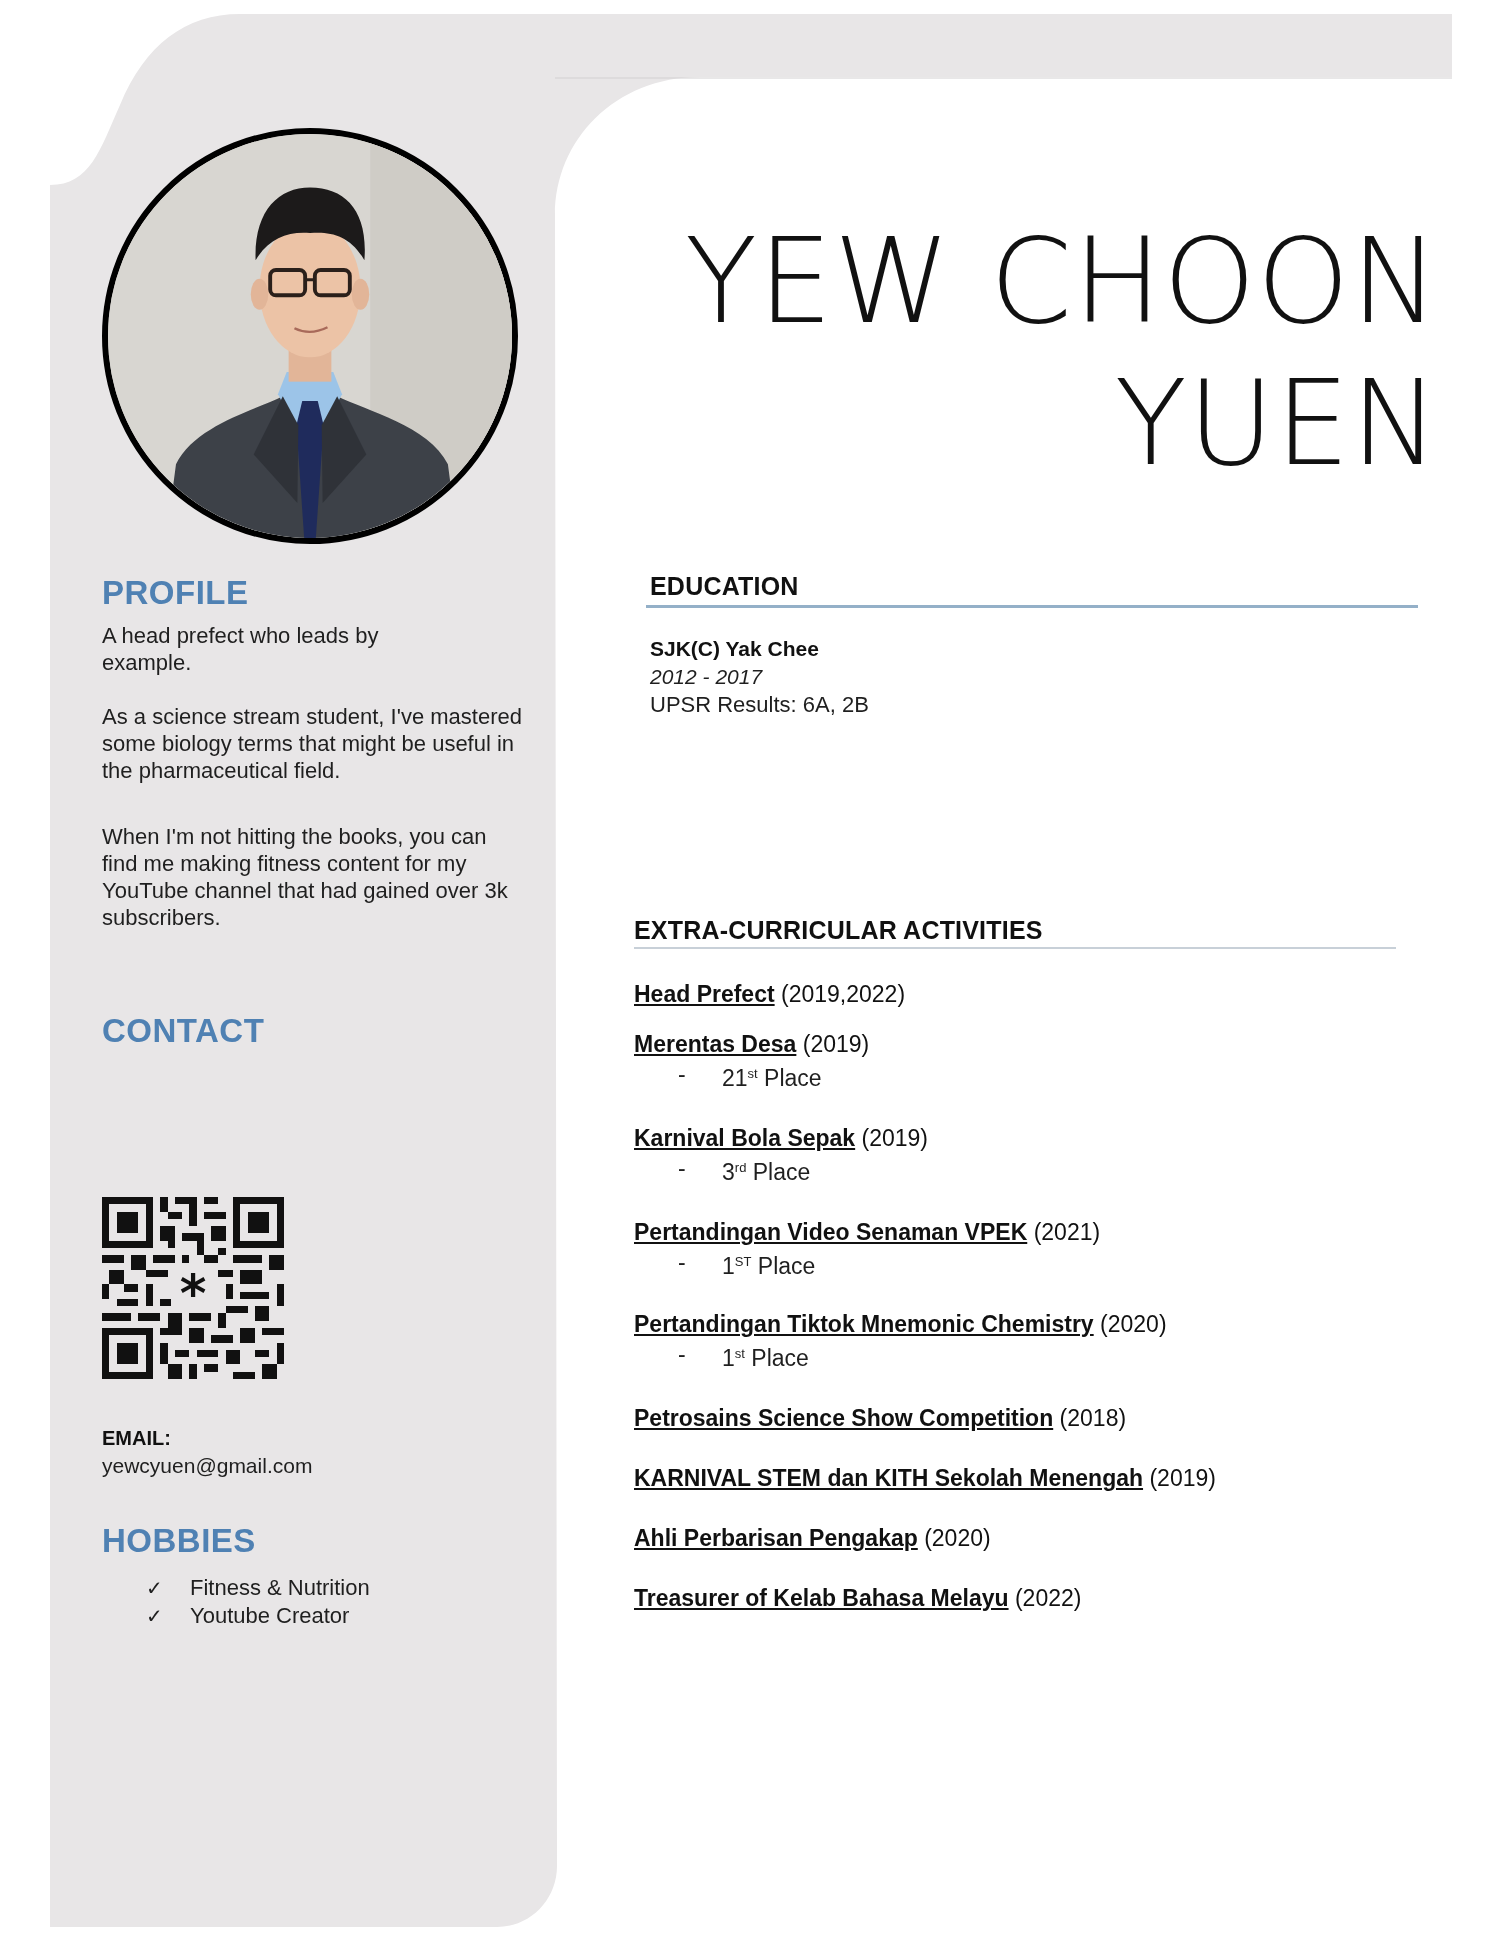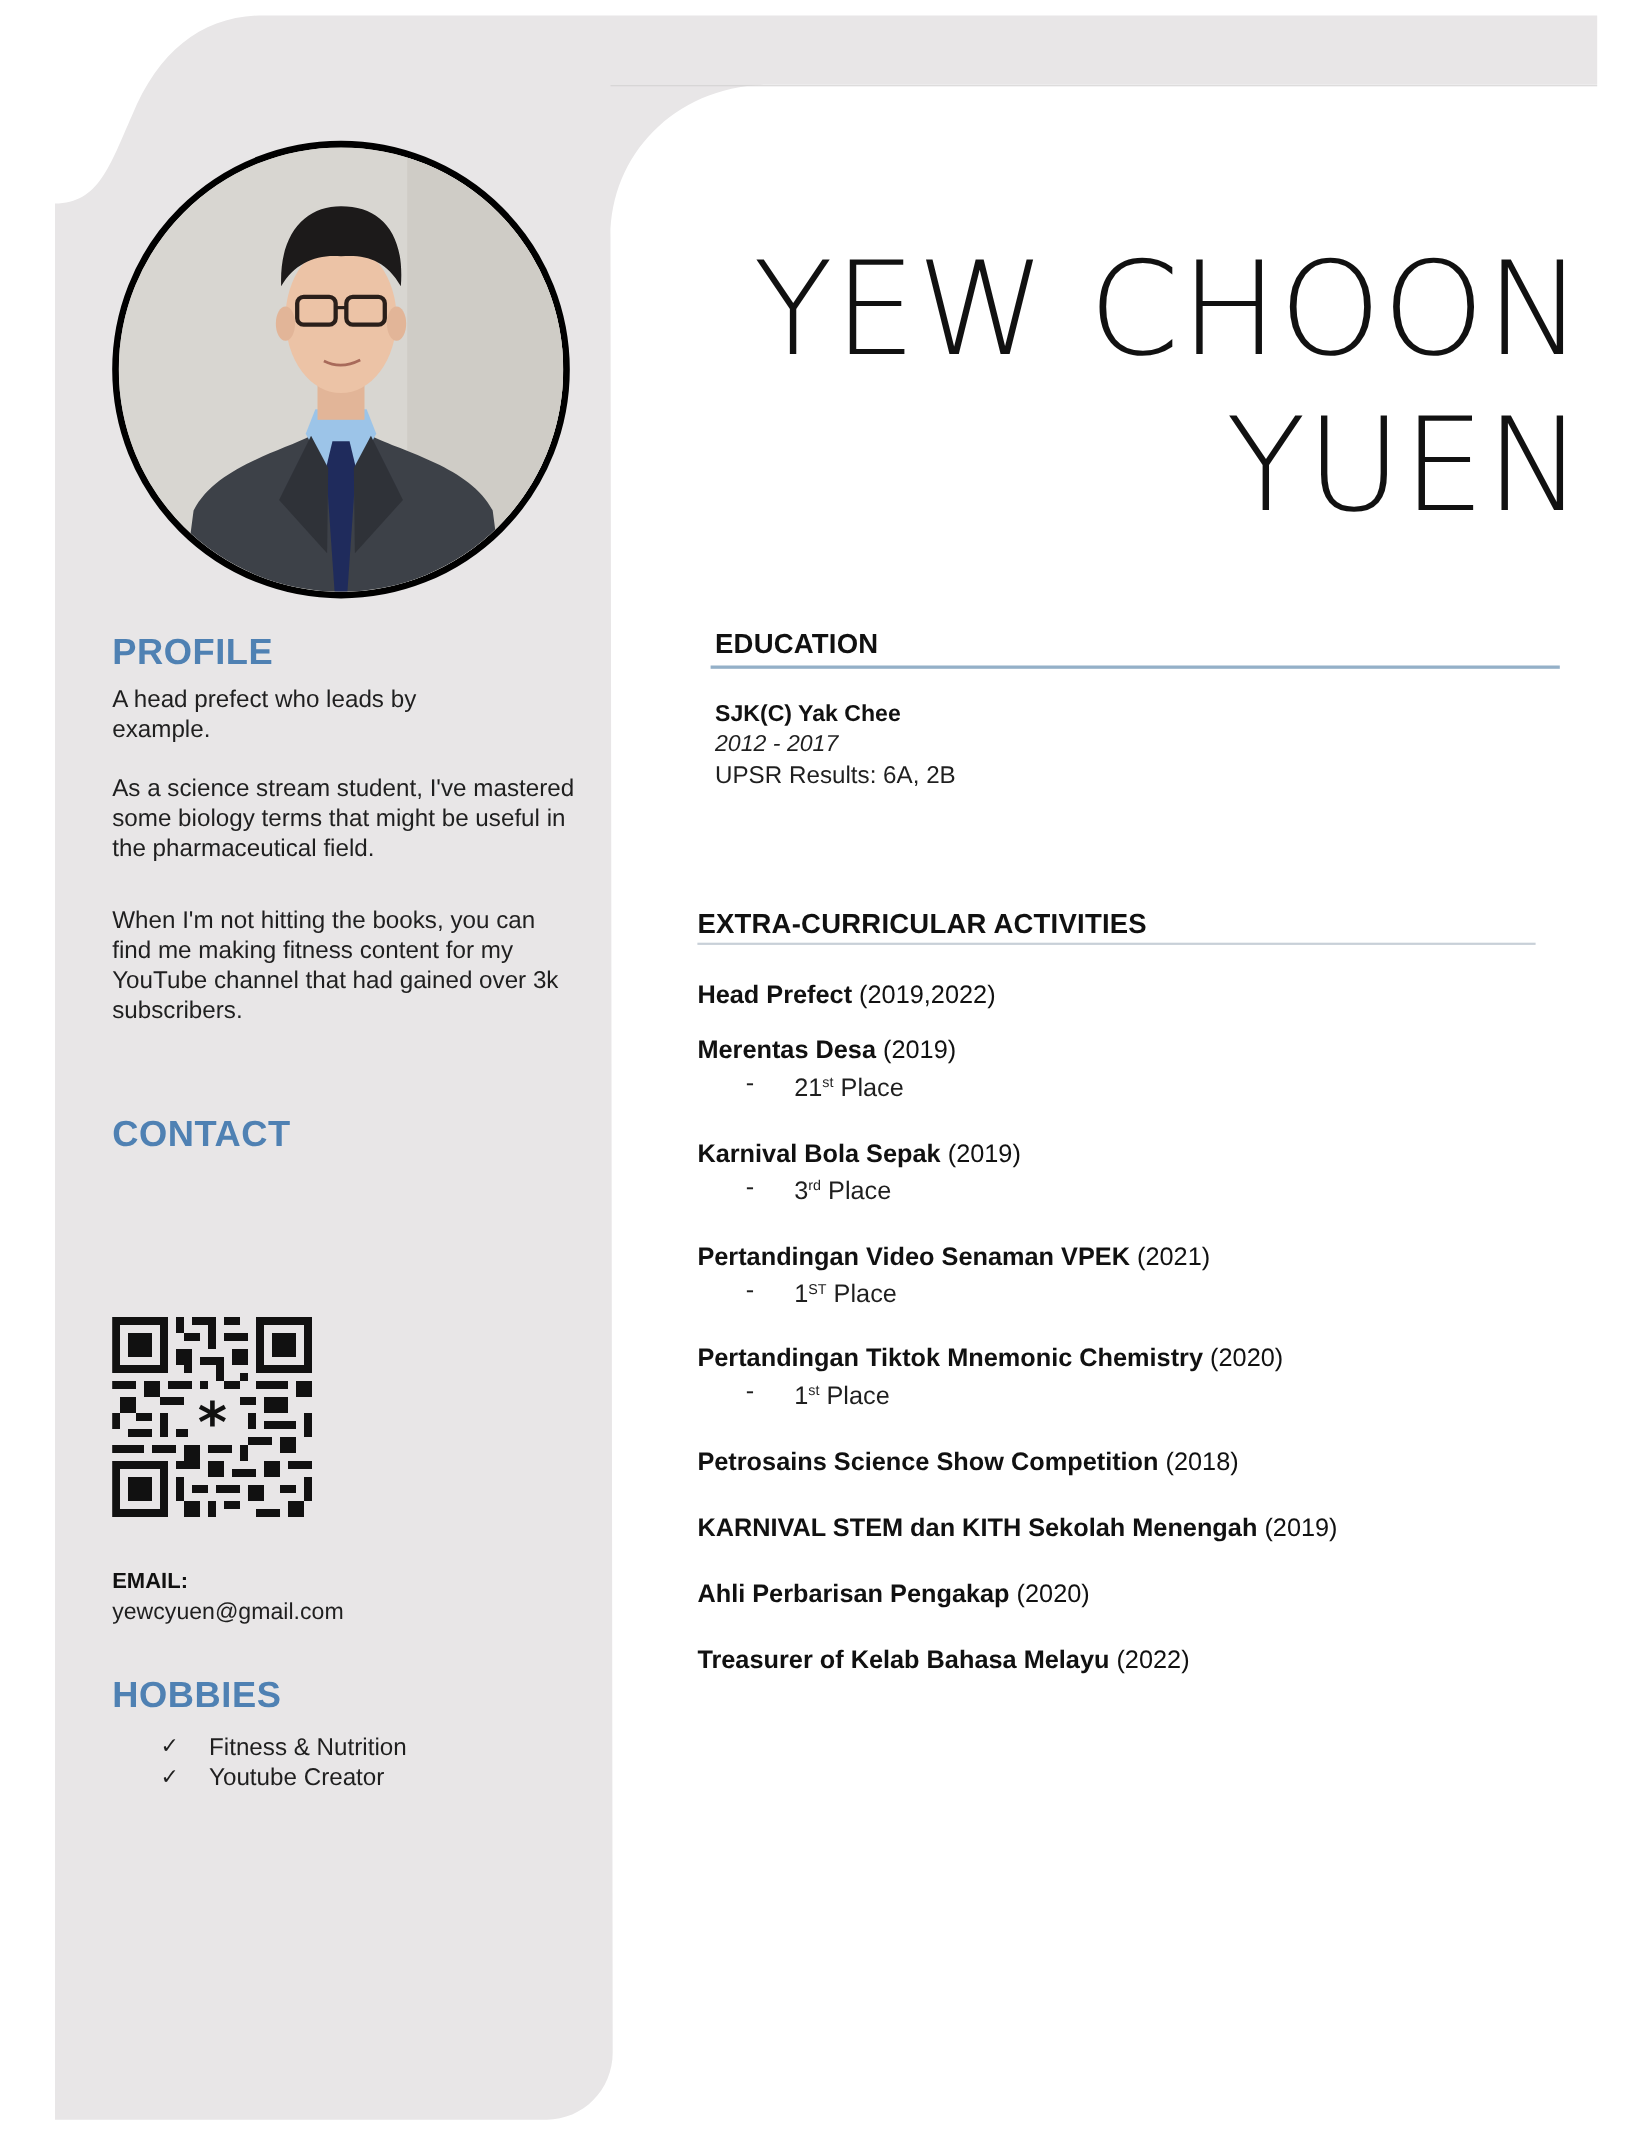--- a/index.html
+++ b/index.html
@@ -45,21 +45,21 @@
   .right { position: absolute; left: 634px; width: 770px; }
   .r-head { font-weight: bold; font-size: 25px; color: #111; letter-spacing: 0.2px; }
   .r-line-edu { height: 3px; background: #94b0c8; margin-top: 4px; margin-left: -4px; width: 772px; }
   .r-line-eca { height: 2px; background: #c8d0d8; margin-top: 2px; width: 762px; }
   .school { font-weight: bold; font-size: 21px; line-height: 28px; color: #111; }
   .years { font-style: italic; font-size: 21px; line-height: 28px; color: #1f1f1f; }
   .result { font-size: 22px; line-height: 28px; color: #1f1f1f; }
 
   .act { margin-bottom: 0; }
   .act-title { font-size: 23px; line-height: 30px; color: #111; }
-  .act-title b { font-weight: bold; }
+  .act-title b { font-weight: bold; text-decoration: underline; }
   .act-sub { font-size: 23px; line-height: 30px; color: #1f1f1f; display: flex; }
   .act-sub .dash { width: 44px; padding-left: 44px; box-sizing: content-box; }
   .act-sub sup { font-size: 13px; vertical-align: 8px; }
 </style>
 </head>
 <body>
 
 <svg class="bg-shape" viewBox="0 0 1500 1942" xmlns="http://www.w3.org/2000/svg">
 
   <path d="M 50 185
@@ -225,21 +225,21 @@
 <div class="right" style="top: 572px; margin-left: 16px;">
   <div class="r-head">EDUCATION</div>
   <div class="r-line-edu"></div>
   <div style="margin-top: 27px;">
     <div class="school">SJK(C) Yak Chee</div>
     <div class="years">2012 - 2017</div>
     <div class="result">UPSR Results: 6A, 2B</div>
   </div>
 </div>
 
-<div class="right" style="top: 826px;">
+<div class="right" style="top: 916px;">
   <div class="r-head">EXTRA-CURRICULAR ACTIVITIES</div>
   <div class="r-line-eca"></div>
 
   <div class="act" style="margin-top: 30px;">
     <div class="act-title"><b>Head Prefect</b> <span>(2019,2022)</span></div>
   </div>
 
   <div class="act" style="margin-top: 20px;">
     <div class="act-title"><b>Merentas Desa</b> <span>(2019)</span></div>
     <div class="act-sub">

